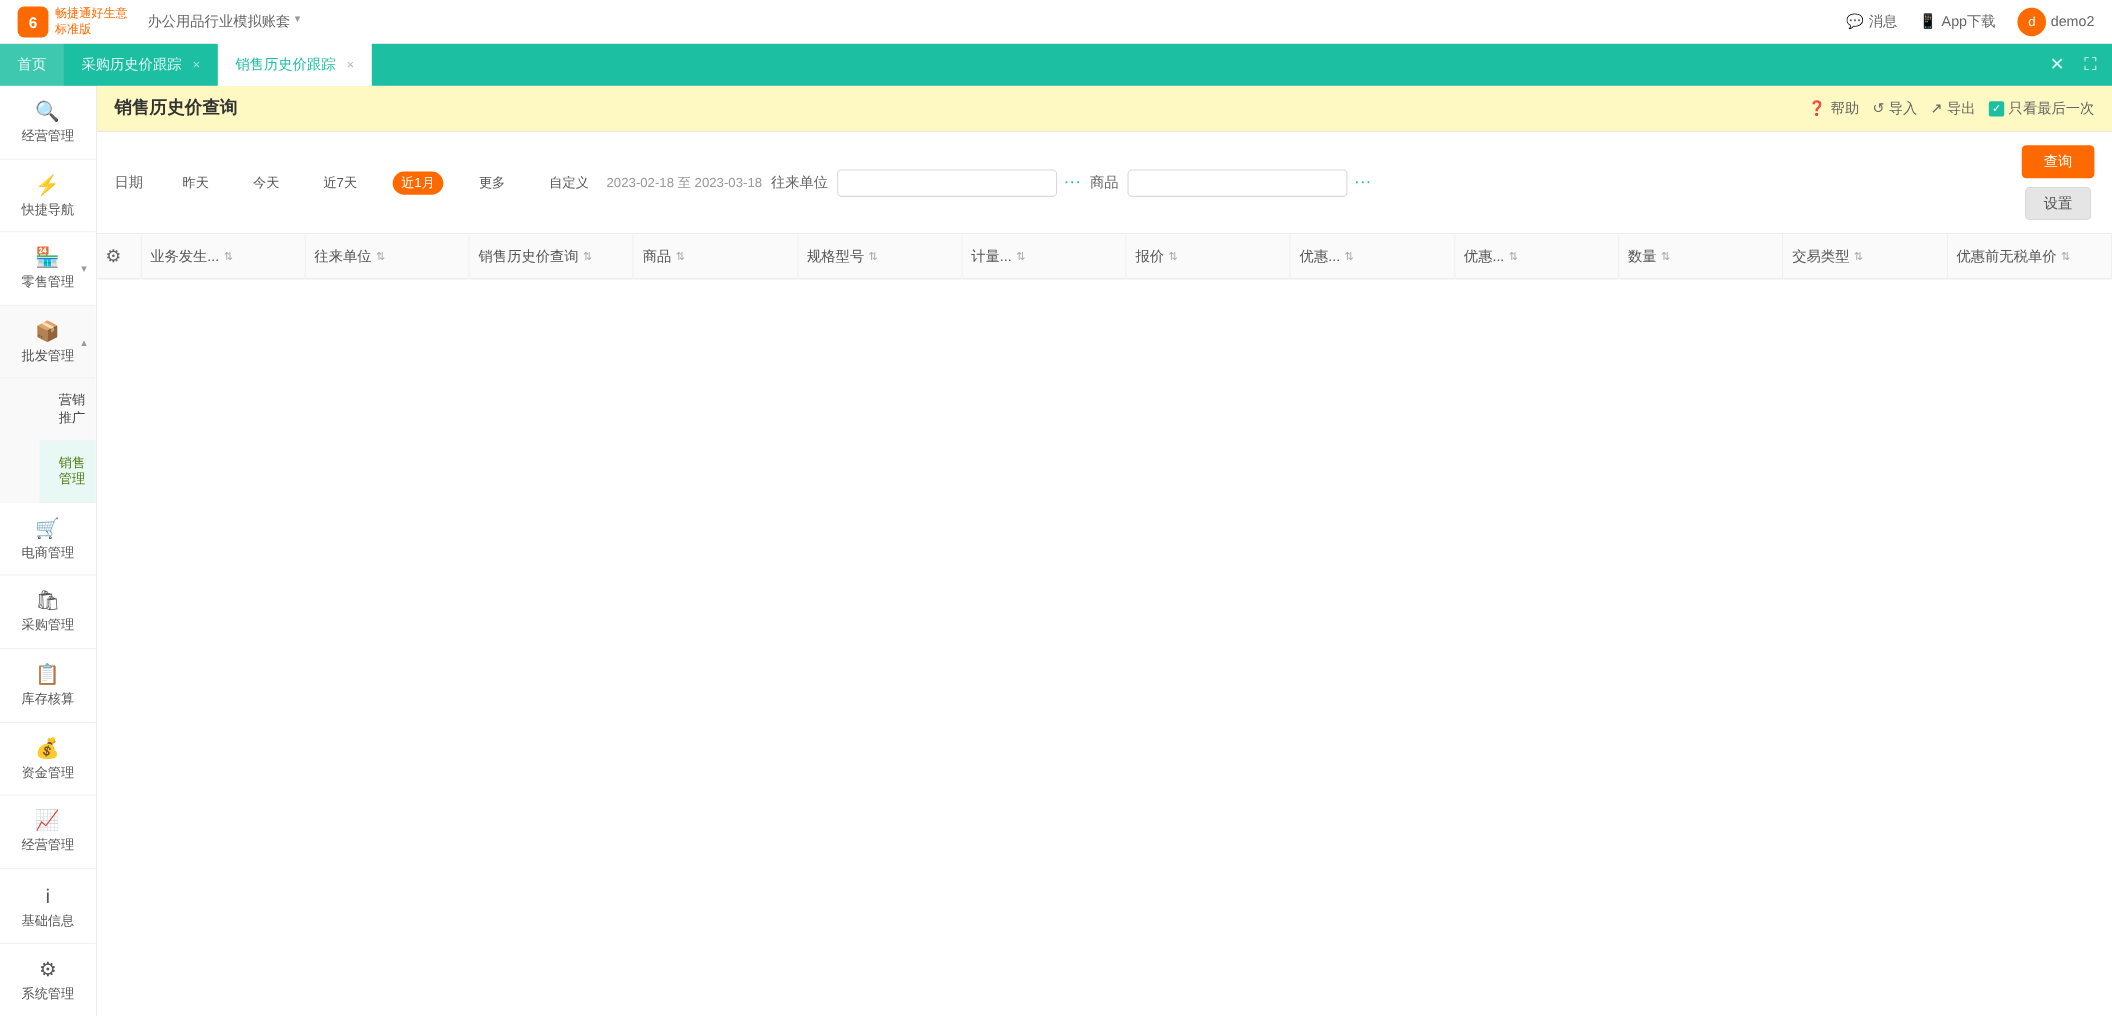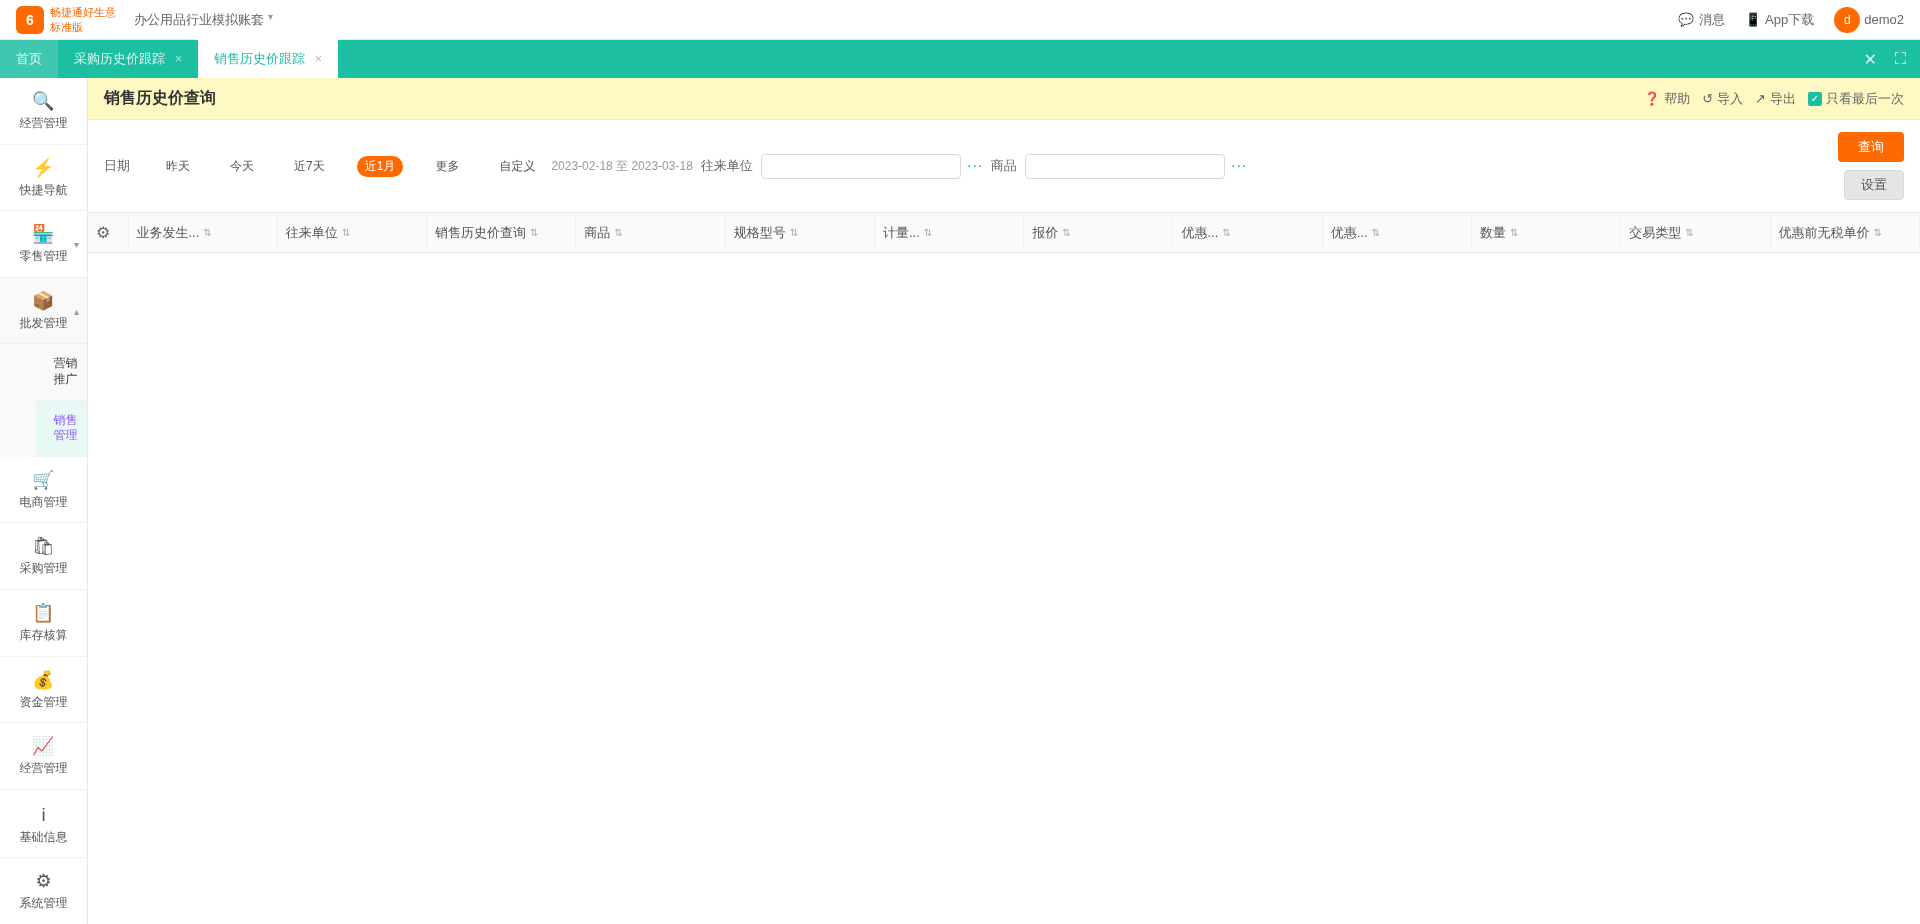--- a/index.html
+++ b/index.html
@@ -85,21 +85,21 @@
     }
     .sidebar-item.active { color: #1dbfa3; }
     .sidebar-item .si-icon { font-size: 18px; }
     .sidebar-item .si-label { font-size: 12px; line-height: 1.3; }
     .sidebar-item .si-arrow { font-size: 10px; color: #999; position: absolute; right: 8px; top: 50%; transform: translateY(-50%); }
     .sidebar-item.expanded { background: #f9f9f9; }
 
     
     .sidebar-sub { background: #f9f9f9; }
     .sidebar-sub .sidebar-item { font-size: 12px; color: #444; padding-left: 16px; margin-left: 36px; }
-    .sidebar-sub .sidebar-item.active { color: #8b5cf6; background: #e8f8f5; text-align: center; }
+    .sidebar-sub .sidebar-item.active { color: #4d7c0f; background: #e8f8f5; text-align: center; }
 
     
     .content-area {
       flex: 1;
       display: flex;
       flex-direction: column;
       overflow: hidden;
       background: #f5f6fa;
     }
 
@@ -134,21 +134,21 @@
     .filter-label { color: #666; font-size: 13px; white-space: nowrap; }
     .date-shortcuts { display: flex; align-items: center; gap: 4px; }
     .date-btn { padding: 2px 8px; border-radius: 4px; cursor: pointer; font-size: 12px; color: #555; margin-left: 20px; }
     .date-btn.active { background: #ff6a00; color: #fff; border-radius: 12px; }
     .date-range { font-size: 12px; color: #999; }
     .filter-input-group { display: flex; align-items: center; gap: 6px; }
     .filter-input { border: 1px solid #d9d9d9; border-radius: 4px; padding: 4px 8px; font-size: 13px; color: #333; width: 200px; }
     .filter-dots { color: #1dbfa3; font-size: 16px; cursor: pointer; }
     .btn-query { background: #ff6a00; color: #fff; border: none; border-radius: 4px; padding: 6px 20px; cursor: pointer; font-size: 13px; white-space: nowrap; }
     .btn-settings { background: #e5e5e5; color: #555; border: 1px solid #d9d9d9; border-radius: 4px; padding: 5px 16px; cursor: pointer; font-size: 13px; margin-top: 4px; }
-    .filter-buttons { display: flex; flex-direction: column; gap: 4px; align-items: flex-end; }
+    .filter-buttons { display: flex; flex-direction: column; gap: 4px; align-items: center; }
 
     
     .table-container {
       flex: 1;
       background: #fff;
       overflow: auto;
     }
     .data-table {
       width: 100%;
       border-collapse: collapse;

